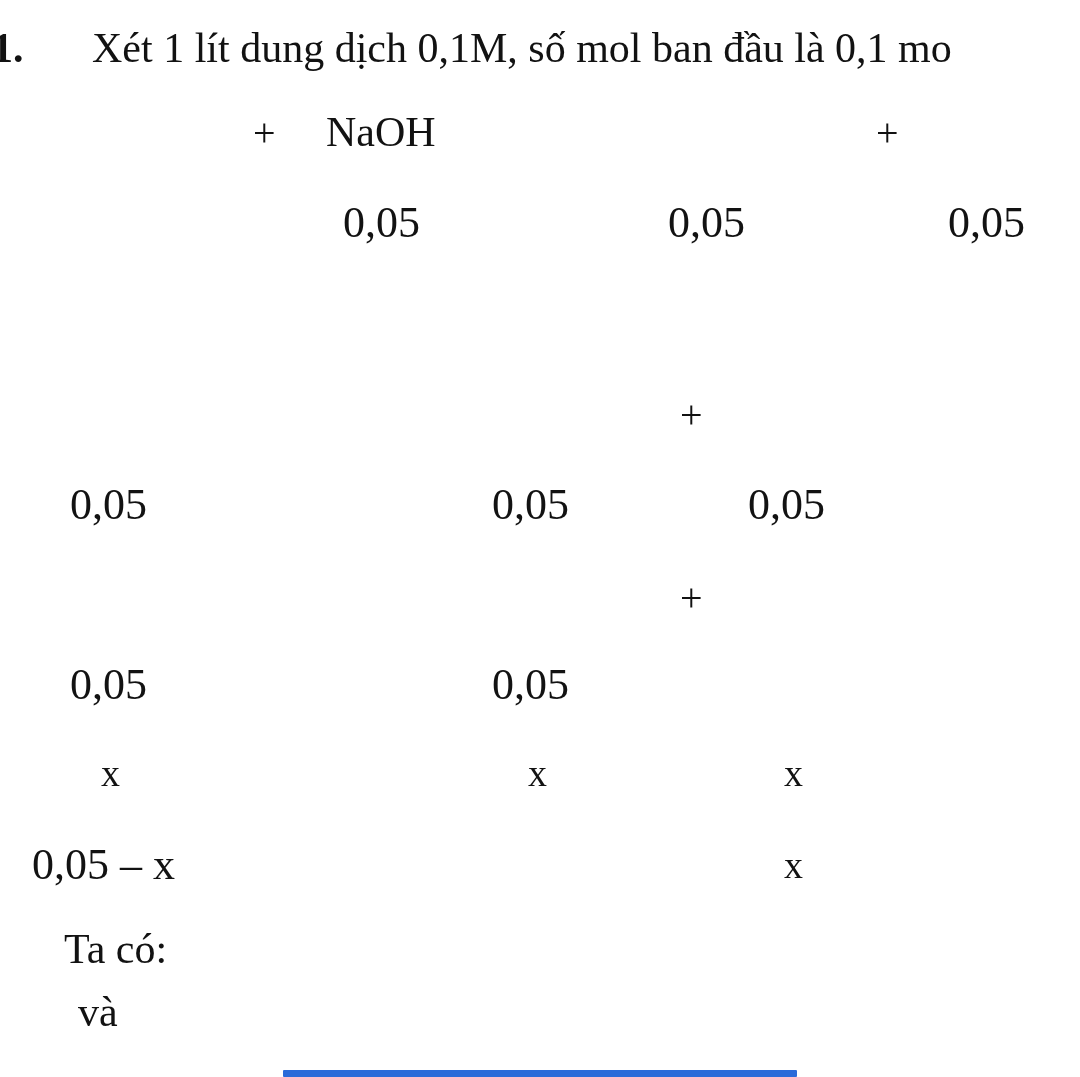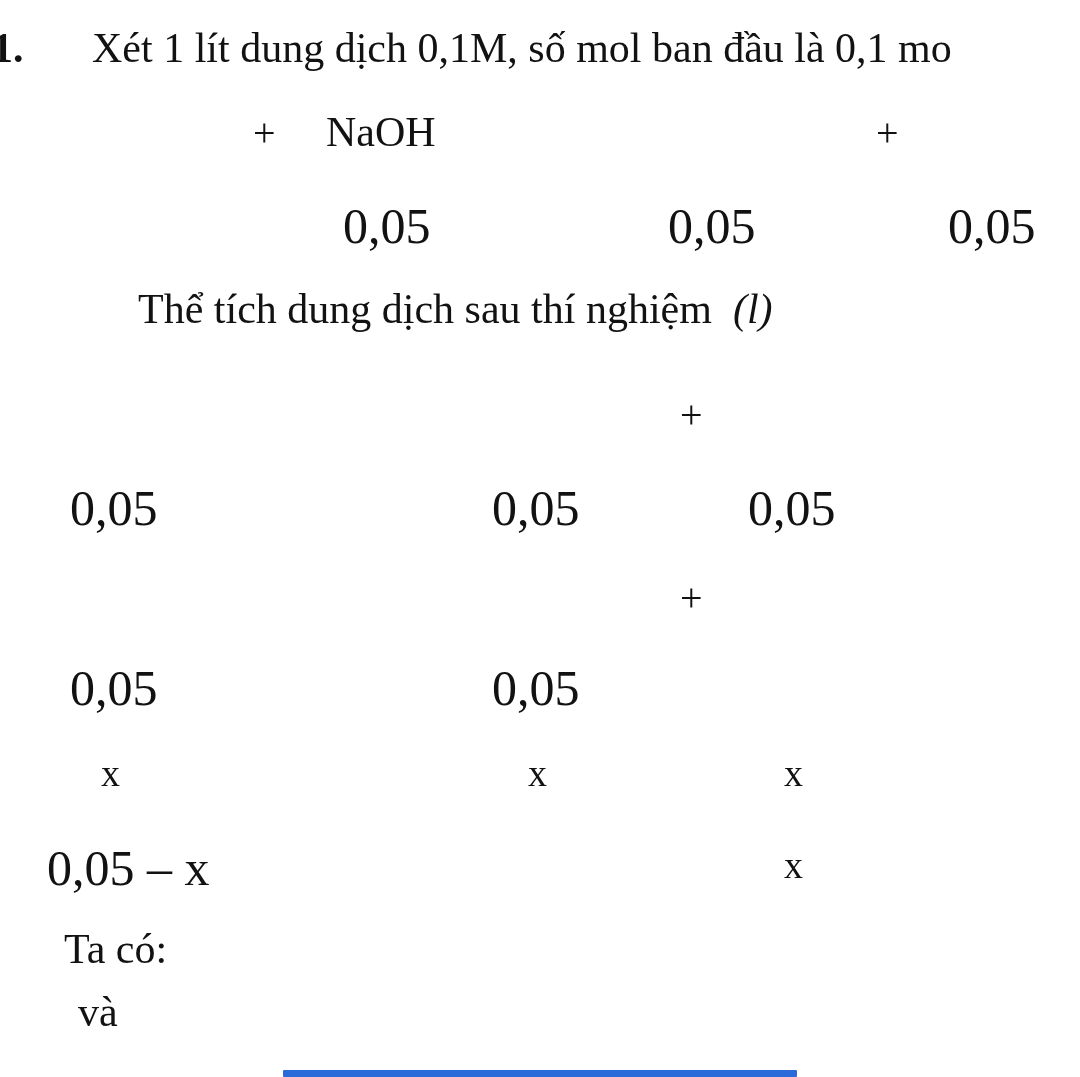--- a/index.html
+++ b/index.html
@@ -18,21 +18,21 @@
   }
   .txt {
     position: absolute;
     font-size: 42px;
     line-height: 1.15;
     white-space: nowrap;
   }
   .bold { font-weight: bold; }
   .italic { font-style: italic; }
   .plus { font-size: 40px; }
-  .num  { font-size: 50px; }
+  .num  { font-size: 44px; }
   .xvar { font-size: 38px; }
   .progress-bar {
     position: absolute;
     bottom: 0;
     height: 7px;
     border-radius: 1px;
   }
 </style>
 </head>
 <body>
@@ -43,40 +43,37 @@
   <div class="txt" style="top:24px; left:68px;margin-left:24px;">Xét 1 lít dung dịch  0,1M, số mol  ban đầu là 0,1 mo</div>
 
   <div class="txt plus" style="top:110px; left:253px;">+</div>
   <div class="txt" style="top:108px; left:326px;">NaOH</div>
   <div class="txt plus" style="top:110px; left:876px;">+</div>
 
   <div class="txt num" style="top:198px; left:343px;">0,05</div>
   <div class="txt num" style="top:198px; left:668px;">0,05</div>
   <div class="txt num" style="top:198px; left:948px;">0,05</div>
 
-  <div class="txt" style="top:285px; left:138px;">
-    <span>Thể tích dung dịch sau thí nghiệm</span><span>&nbsp;&nbsp;</span><span class="italic">(l)</span>
-  </div>
 
   <div class="txt plus" style="top:392px; left:680px;">+</div>
 
   <div class="txt num" style="top:480px; left:70px;">0,05</div>
   <div class="txt num" style="top:480px; left:492px;">0,05</div>
   <div class="txt num" style="top:480px; left:748px;">0,05</div>
 
   <div class="txt plus" style="top:575px; left:680px;">+</div>
 
   <div class="txt num" style="top:660px; left:70px;">0,05</div>
   <div class="txt num" style="top:660px; left:492px;">0,05</div>
 
   <div class="txt xvar" style="top:752px; left:101px;">x</div>
   <div class="txt xvar" style="top:752px; left:528px;">x</div>
   <div class="txt xvar" style="top:752px; left:784px;">x</div>
 
-  <div class="txt num" style="top:840px; left:32px;margin-left:15px;">0,05 – x</div>
+  <div class="txt num" style="top:840px; left:32px;">0,05 – x</div>
   <div class="txt xvar" style="top:844px; left:784px;">x</div>
 
   <div class="txt" style="top:925px; left:64px;">Ta có:</div>
 
   <div class="txt" style="top:988px; left:78px;">và</div>
 
   <div class="progress-bar" style="left: 283px; width: 514px; background: rgb(43, 107, 217);"></div>
 
 </div>
 

